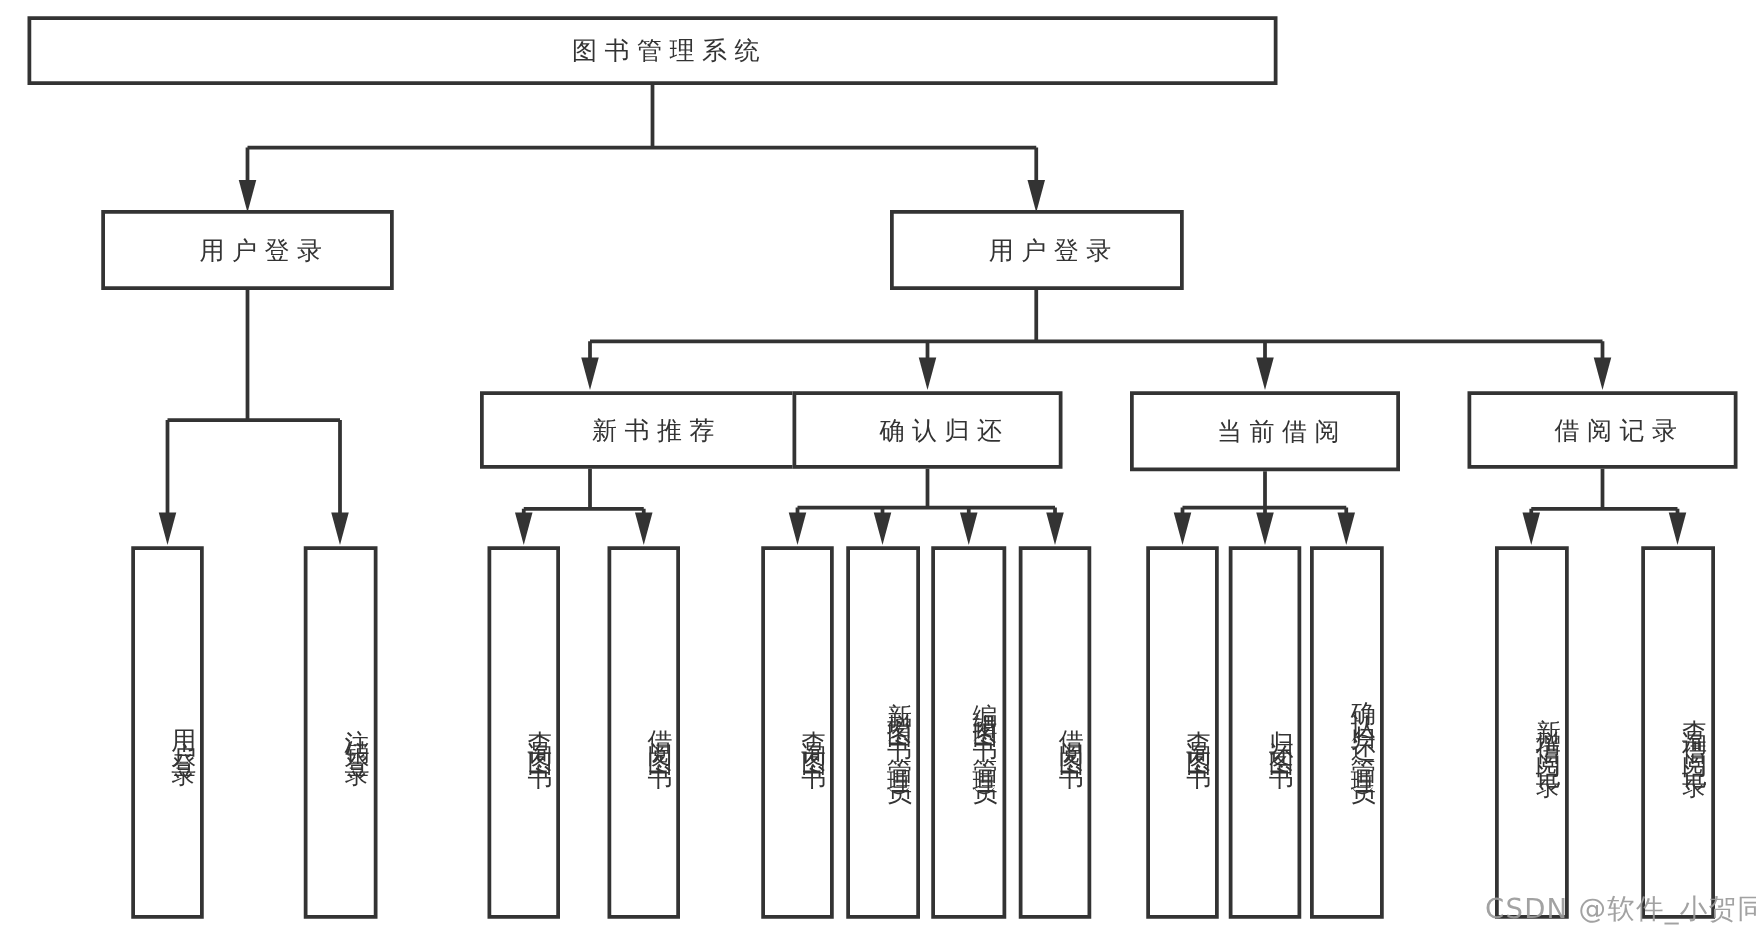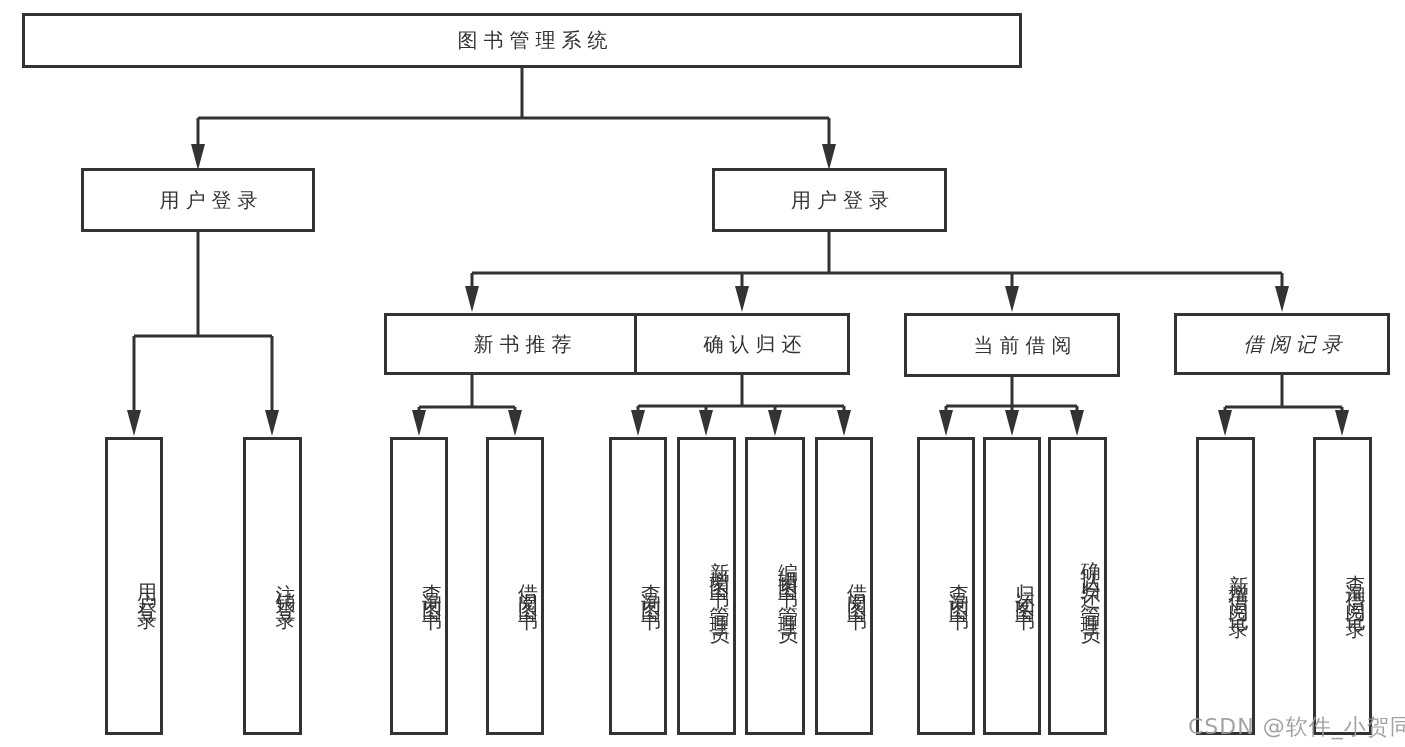--- a/index.html
+++ b/index.html
@@ -70,21 +70,21 @@
   </svg>
 
   <div class="hbox" style="left:22px;top:13px;width:1000px;height:55px;">图书管理系统</div>
 
   <div class="hbox" style="left:81px;top:168px;width:234px;height:64px;">用户登录</div>
   <div class="hbox" style="left:712px;top:168px;width:235px;height:64px;">用户登录</div>
 
   <div class="hbox" style="left:384px;top:313px;width:256px;height:62px;">新书推荐</div>
   <div class="hbox" style="left:634px;top:313px;width:216px;height:62px;">确认归还</div>
   <div class="hbox" style="left:904px;top:313px;width:216px;height:64px;">当前借阅</div>
-  <div class="hbox" style="left:1174px;top:313px;width:216px;height:62px;font-style:italic;">借阅记录</div>
+  <div class="hbox" style="left:1174px;top:313px;width:216px;height:62px;">借阅记录</div>
 
   <div class="vbox" style="left:105px;top:437px;width:58px;height:298px;">用户登录</div>
   <div class="vbox" style="left:243px;top:437px;width:59px;height:298px;">注销登录</div>
 
   <div class="vbox" style="left:390px;top:437px;width:58px;height:298px;">查询图书</div>
   <div class="vbox" style="left:486px;top:437px;width:58px;height:298px;">借阅图书</div>
 
   <div class="vbox" style="left:609px;top:437px;width:58px;height:298px;">查询图书</div>
   <div class="vbox" style="left:677px;top:437px;width:59px;height:298px;">新增图书（管理员）</div>
   <div class="vbox" style="left:745px;top:437px;width:60px;height:298px;">编辑图书（管理员）</div>

